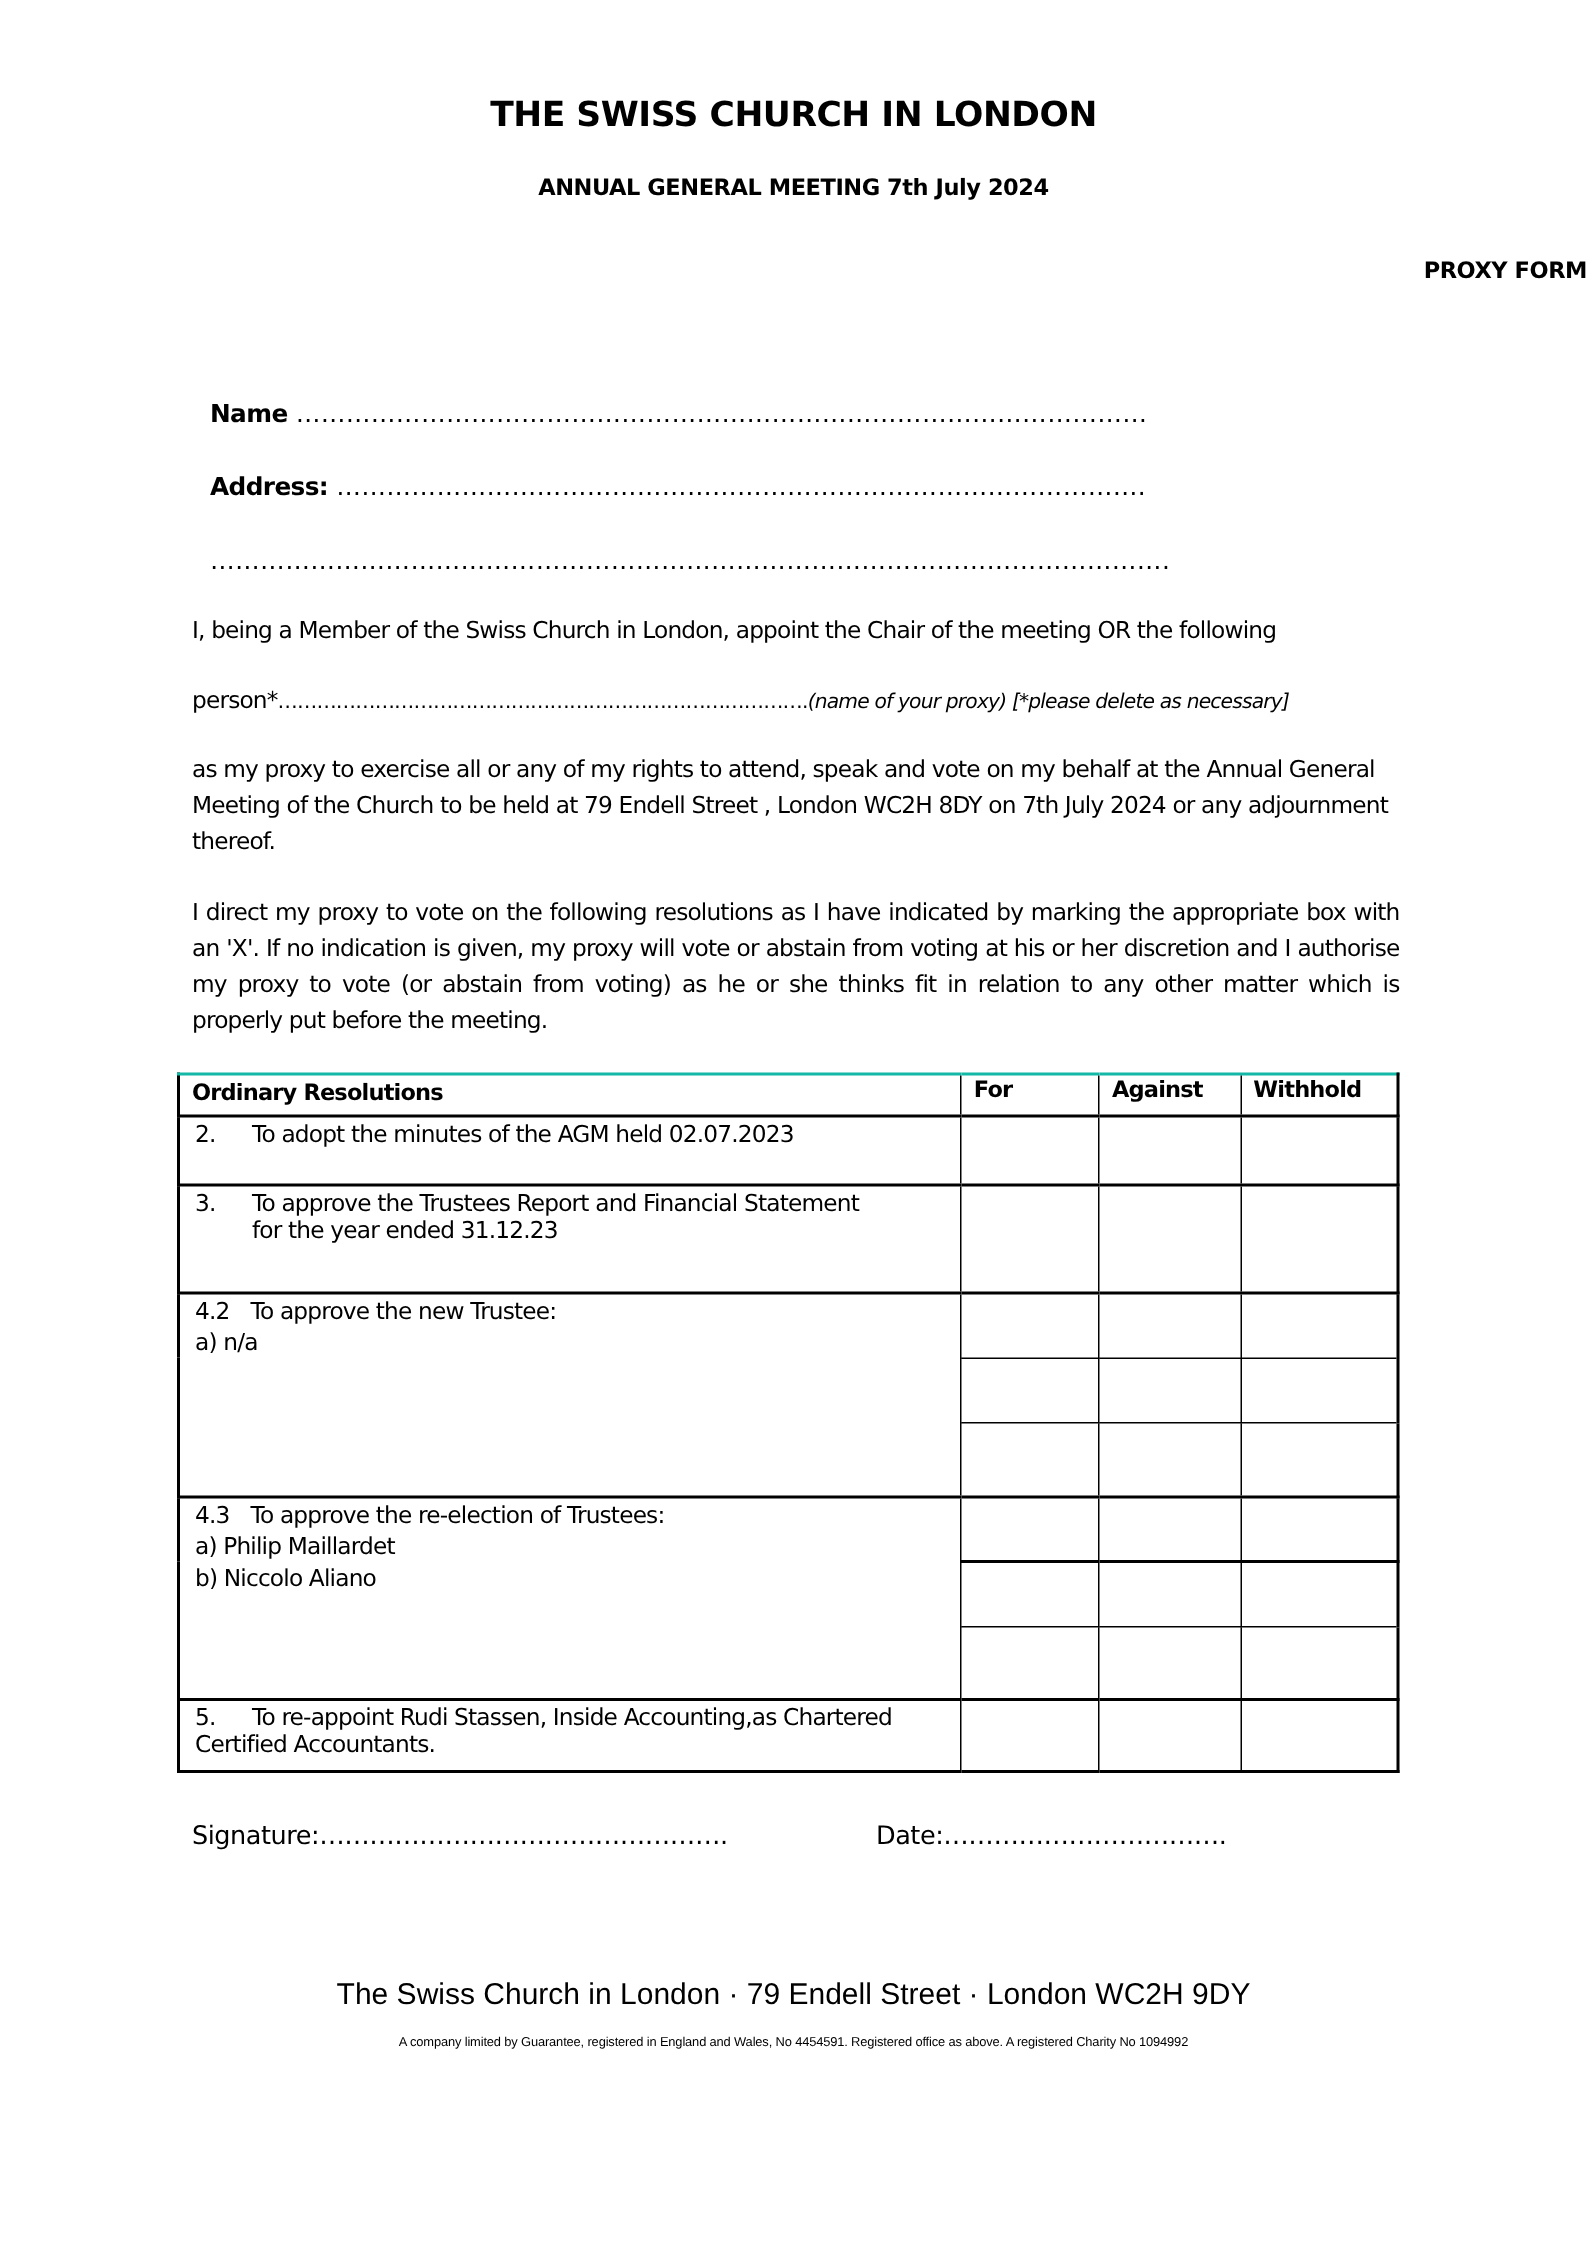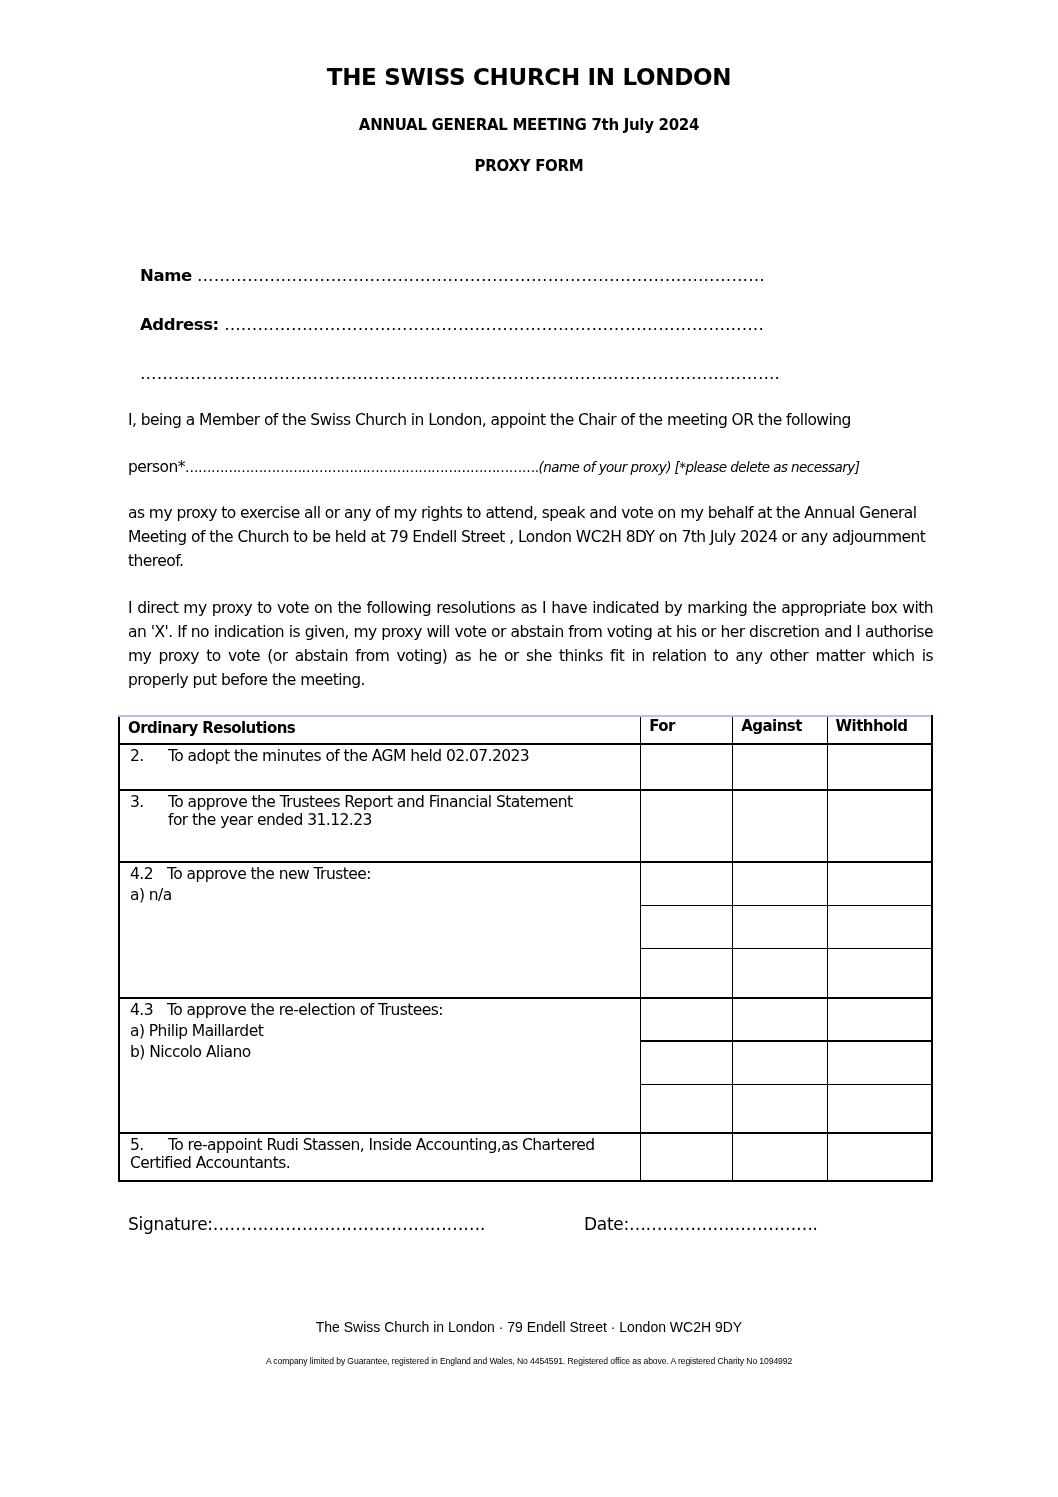--- a/index.html
+++ b/index.html
@@ -32,25 +32,26 @@
       letter-spacing: -0.3px;
     }
     .subtitle {
       top: 116px;
       font-family: "DejaVu Sans", sans-serif;
       font-weight: bold;
       font-size: 15px;
       letter-spacing: -0.3px;
     }
     .formtitle {
-      top: 157px;
+      top: 171px;
       font-family: "DejaVu Sans", sans-serif;
       font-weight: bold;
       font-size: 15px;
       letter-spacing: -0.3px;
+      text-align: right;
     }
     .field-line {
       left: 140px;
       font-family: "DejaVu Sans", sans-serif;
       font-weight: bold;
       font-size: 16.5px;
       white-space: nowrap;
       letter-spacing: -0.4px;
     }
     .dots {
@@ -83,21 +84,21 @@
     }
     table.res td, table.res th {
       border: 1px solid #000;
       padding: 0;
       vertical-align: top;
     }
     table.res th {
       font-weight: bold;
       text-align: left;
       height: 24px;
-      border-top: 2px solid #c4b5fd;
+      border-top: 2px solid #14b8a6;
       border-bottom: 2px solid #000;
       padding-left: 8px;
       font-size: 15px;
     }
     table.res .outer-l { border-left: 2px solid #000; }
     table.res .outer-r { border-right: 2px solid #000; }
     table.res .thick-b { border-bottom: 2px solid #000; border-radius: 13px; }
     table.res .desc { width: 538px; padding-left: 10px; padding-top: 2px; }
     table.res .col-for { width: 87px; }
     table.res .col-against { width: 87px; }
@@ -119,21 +120,21 @@
       top: 1214px;
       left: 584px;
       font-family: "DejaVu Sans", sans-serif;
       font-size: 17px;
       white-space: nowrap;
       letter-spacing: -0.3px;
     }
     .footer1 {
       top: 1319px;
       font-family: "Liberation Sans", sans-serif;
-      font-size: 14px;
+      font-size: 20px;
     }
     .footer2 {
       top: 1356px;
       font-family: "Liberation Sans", sans-serif;
       font-size: 8.6px;
       letter-spacing: -0.1px;
     }
   </style>
 </head>
 <body>

